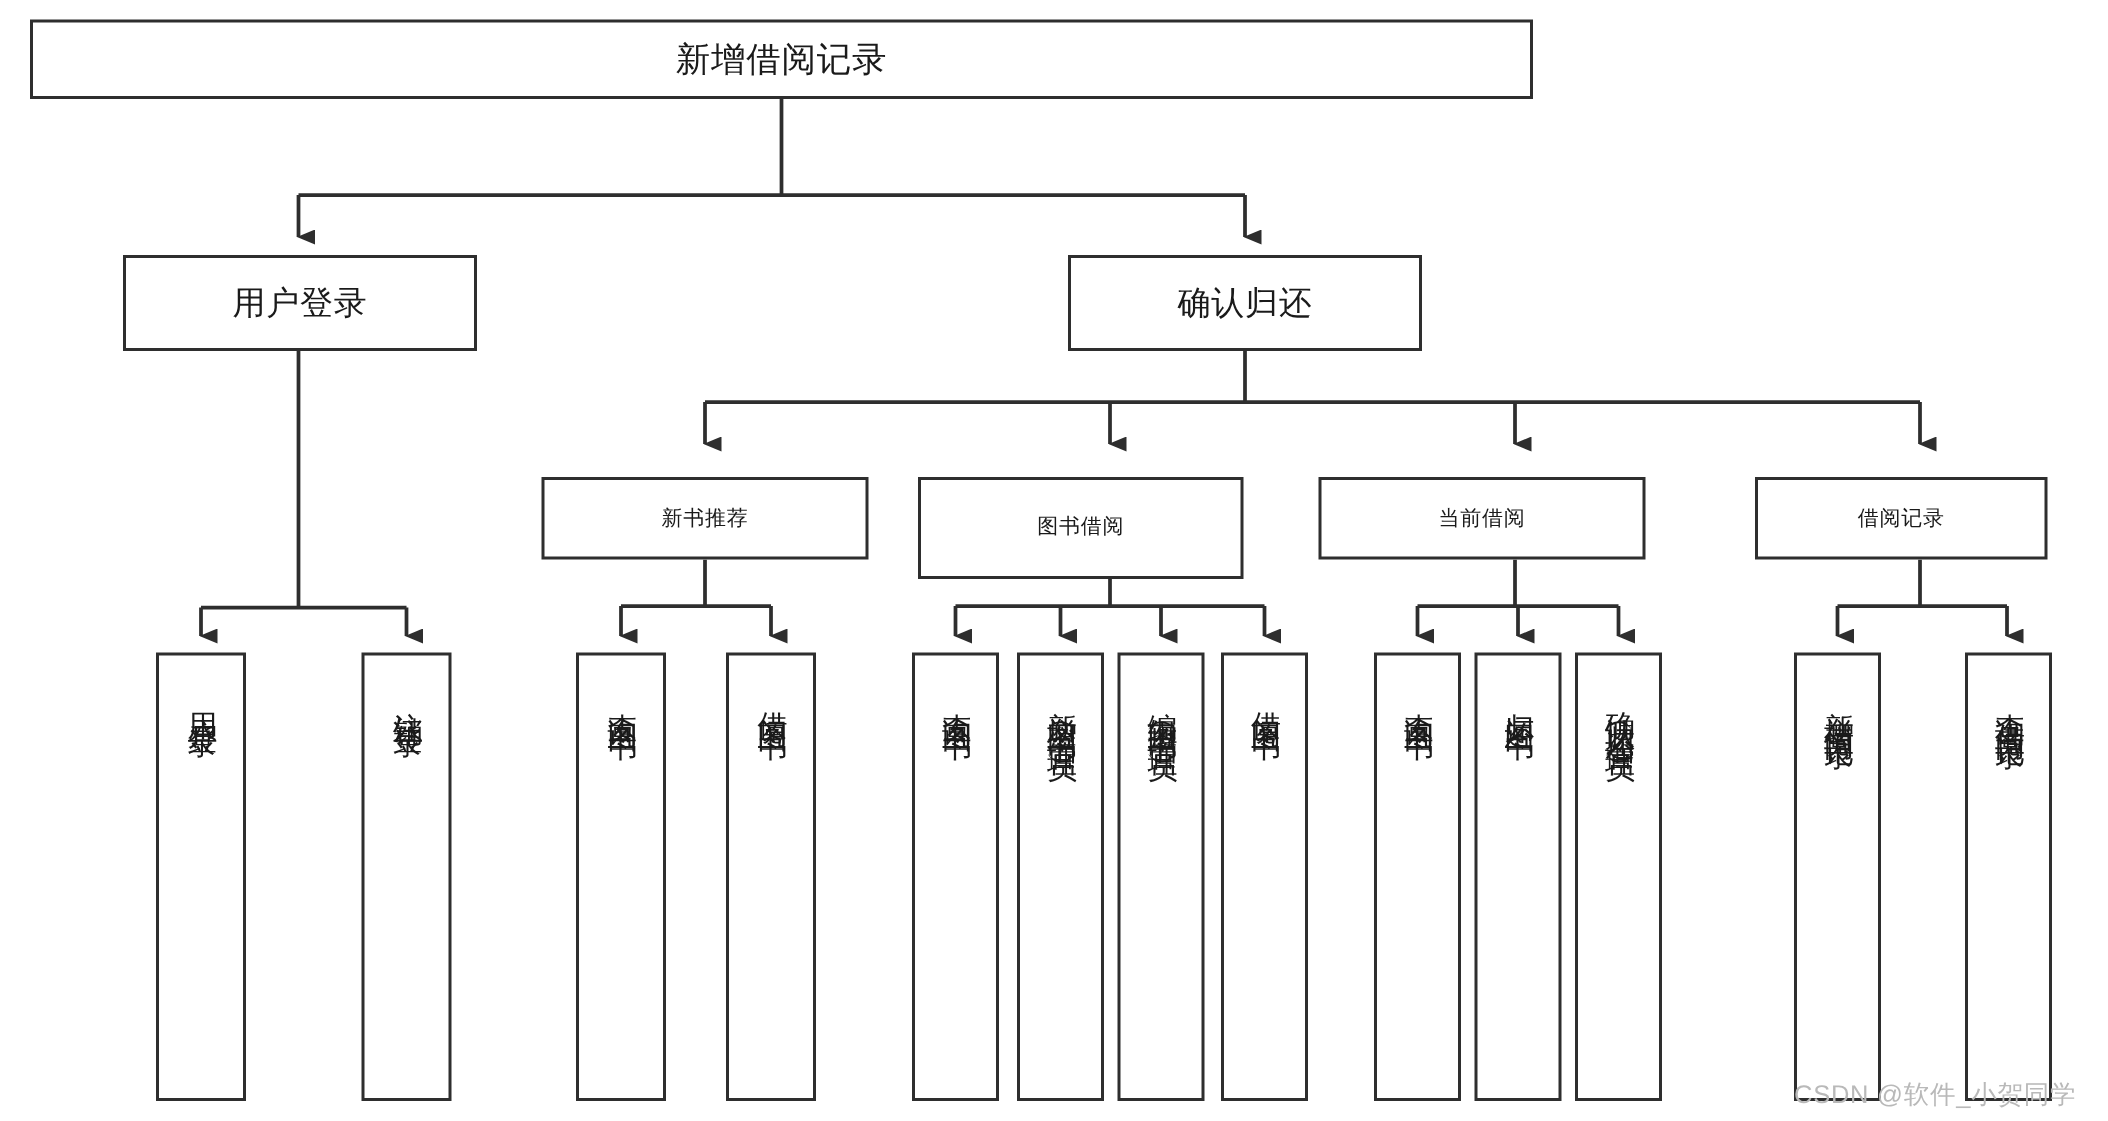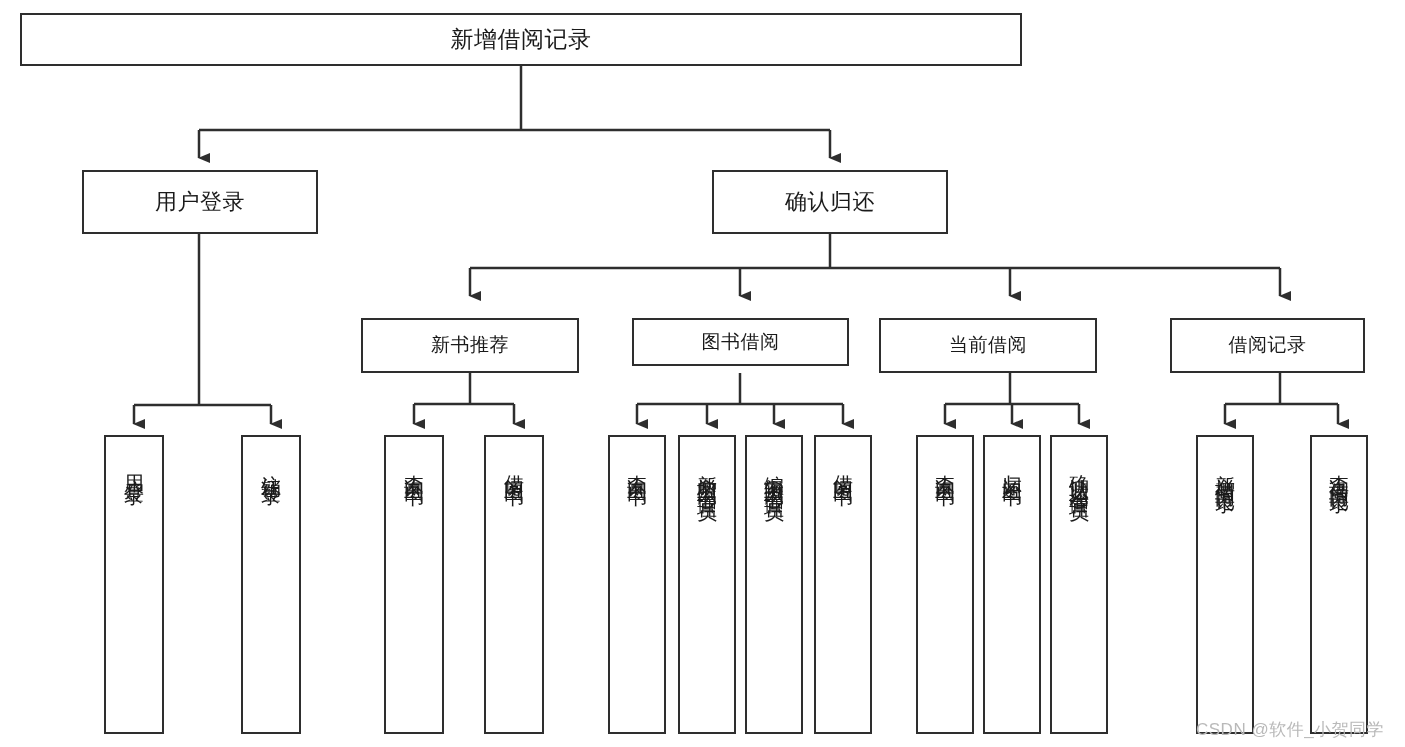--- a/index.html
+++ b/index.html
@@ -49,21 +49,21 @@
   }
   .node.vertical .node-label {
     writing-mode: vertical-rl;
     text-orientation: upright;
     letter-spacing: 4px;
     line-height: 1.05;
     white-space: nowrap;
   }
   .node-root .node-label { font-size: 23px; }
   .node-l1 .node-label  { font-size: 22px; }
-  .node-l2 .node-label  { font-size: 19px; }
+  .node-l2 .node-label  { font-size: 14px; }
   .node-leaf .node-label { font-size: 20px; }
   .watermark {
     position: absolute;
     color: #b9b9b9;
     font-size: 17px;
     white-space: nowrap;
     user-select: none;
     letter-spacing: 0.5px;
   }
 </style>
@@ -134,21 +134,21 @@
       </div>
       <div class="node horizontal node-l1" style="left: 712px; top: 170px; width: 236px; height: 64px;">
         <span class="node-label">确认归还</span>
       </div>
     </div>
 
   <div id="level2-layer">
       <div class="node horizontal node-l2" style="left: 361px; top: 318px; width: 218px; height: 55px;">
         <span class="node-label">新书推荐</span>
       </div>
-      <div class="node horizontal node-l2" style="left: 632px; top: 318px; width: 217px; height: 48px;">
+      <div class="node horizontal node-l2" style="left: 612px; top: 318px; width: 217px; height: 68px; font-family: Liberation Serif, serif;">
         <span class="node-label">图书借阅</span>
       </div>
       <div class="node horizontal node-l2" style="left: 879px; top: 318px; width: 218px; height: 55px;">
         <span class="node-label">当前借阅</span>
       </div>
       <div class="node horizontal node-l2" style="left: 1170px; top: 318px; width: 195px; height: 55px;">
         <span class="node-label">借阅记录</span>
       </div>
     </div>
 

